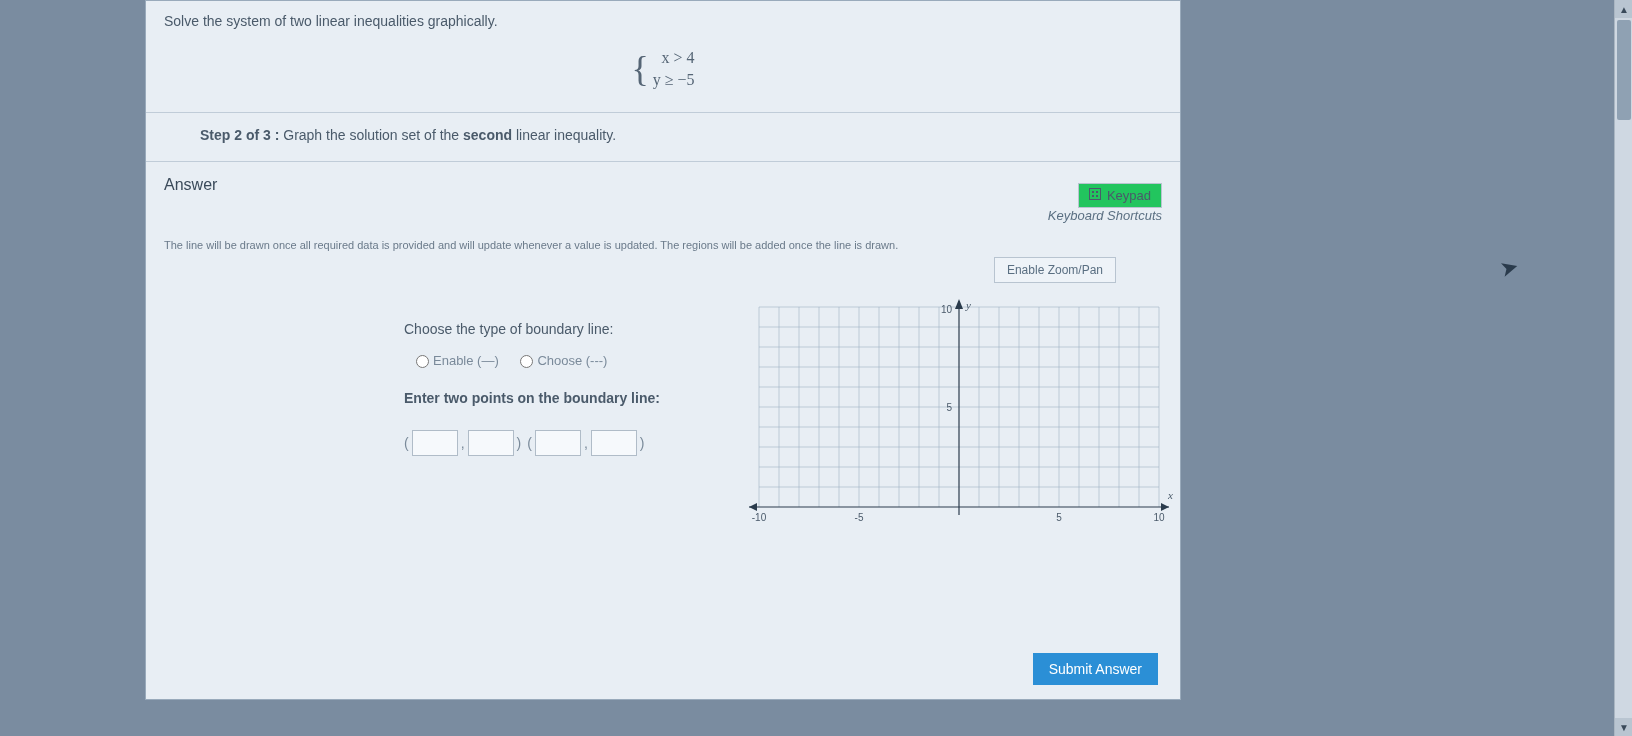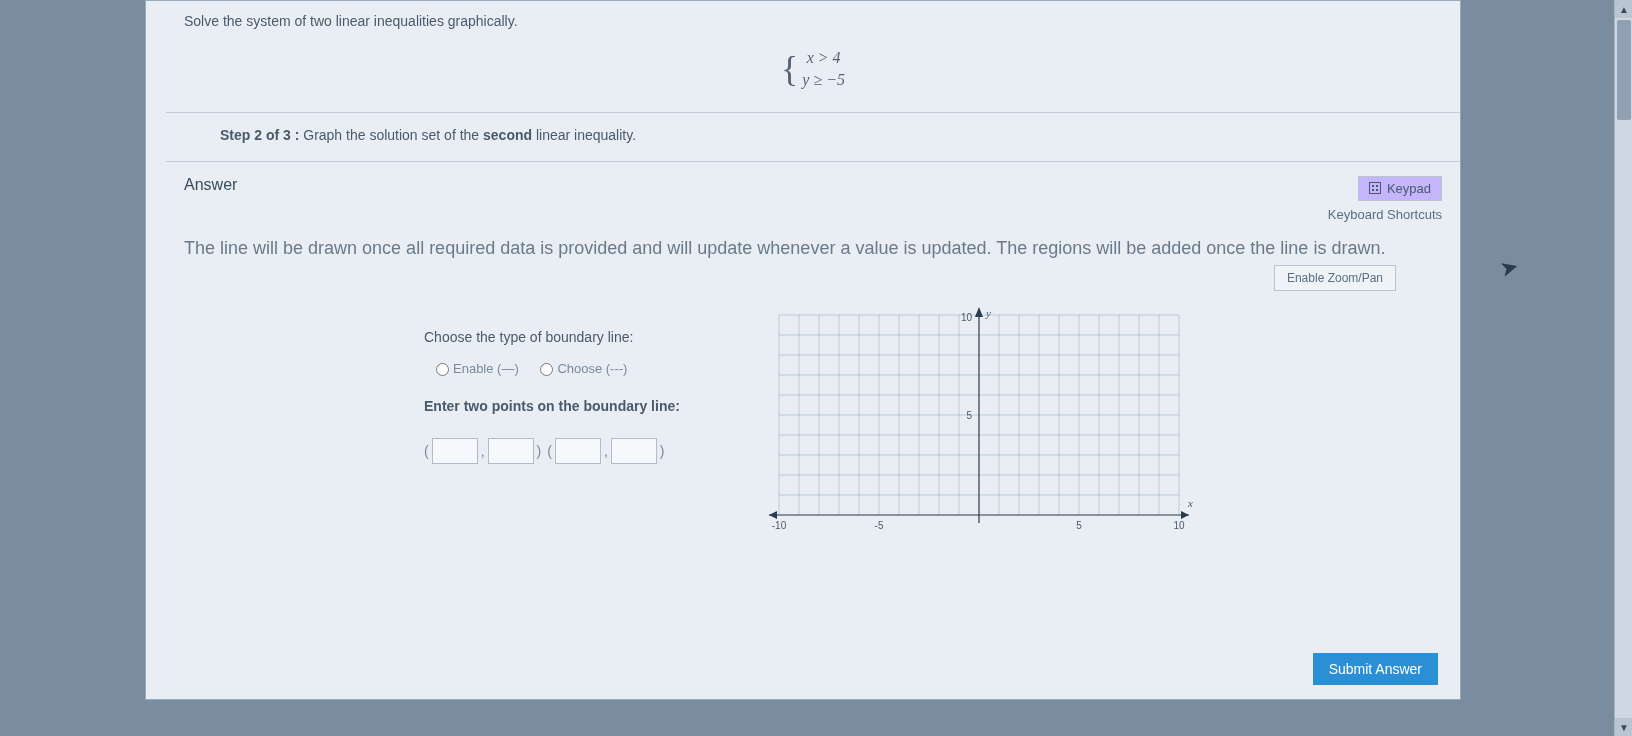--- a/index.html
+++ b/index.html
@@ -8,25 +8,24 @@
   background: #7a8ca0;
   width: 1632px;
   height: 736px;
   overflow: hidden;
   position: relative;
 }
 .page-frame {
   position: absolute;
   left: 145px;
   top: 0;
-  width: 1316px;
+  width: 1036px;
   height: 700px;
   background: #e8eef4;
   border: 1px solid #9ab;
-  padding-left: 20px;
 }
 .question-block {
   padding: 12px 18px 18px 18px;
   border-bottom: 1px solid #c0ccd8;
 }
 .question-text {
   color: #4a5a6a;
   font-size: 14px;
   margin-bottom: 18px;
 }
@@ -41,21 +40,21 @@
 .brace-wrap {
   display: inline-flex;
   align-items: center;
 }
 .brace {
   font-size: 36px;
   line-height: 36px;
   margin-right: 4px;
   color: #556575;
 }
-.eq-lines { text-align: center; font-style: italic; }
+.eq-lines { text-align: right; }
 .step-block {
   padding: 14px 18px 18px 18px;
   border-bottom: 1px solid #c0ccd8;
   color: #4a5a6a;
   font-size: 14px;
 }
 .step-label { font-weight: bold; margin-left: 36px; }
 .answer-header {
   display: flex;
   justify-content: space-between;
@@ -66,44 +65,45 @@
   color: #3a4a5a;
   font-size: 16px;
 }
 .right-tools {
   text-align: right;
   color: #5a6f82;
   font-size: 13px;
 }
 .keypad-btn {
   display: inline-flex;
-  align-items: center;
+  align-items: flex-start;
   border: 1px solid #b8c4d0;
-  background: #c4b5fd;
+  background: #22c55e;
   padding: 4px 10px;
   font-size: 13px;
   color: #4a5a6a;
   cursor: pointer;
+  margin-top: 7px;
 }
 .keypad-icon {
   display: inline-block;
   width: 12px; height: 12px;
   border: 1px solid #4a5a6a;
   margin-right: 6px;
   background:
     linear-gradient(#4a5a6a,#4a5a6a) 2px 2px/2px 2px no-repeat,
     linear-gradient(#4a5a6a,#4a5a6a) 6px 2px/2px 2px no-repeat,
     linear-gradient(#4a5a6a,#4a5a6a) 2px 6px/2px 2px no-repeat,
     linear-gradient(#4a5a6a,#4a5a6a) 6px 6px/2px 2px no-repeat;
 }
-.kb-short { margin-top: 6px; }
+.kb-short { margin-top: 0; font-style: italic; }
 .helper-text {
   padding: 16px 18px 10px 18px;
   color: #6a7a8a;
-  font-size: 18px;
+  font-size: 11px;
 }
 .work-area {
   display: flex;
   padding: 0 18px;
   gap: 10px;
 }
 .controls {
   flex: 0 0 560px;
   padding-top: 60px;
   color: #4a5a6a;

